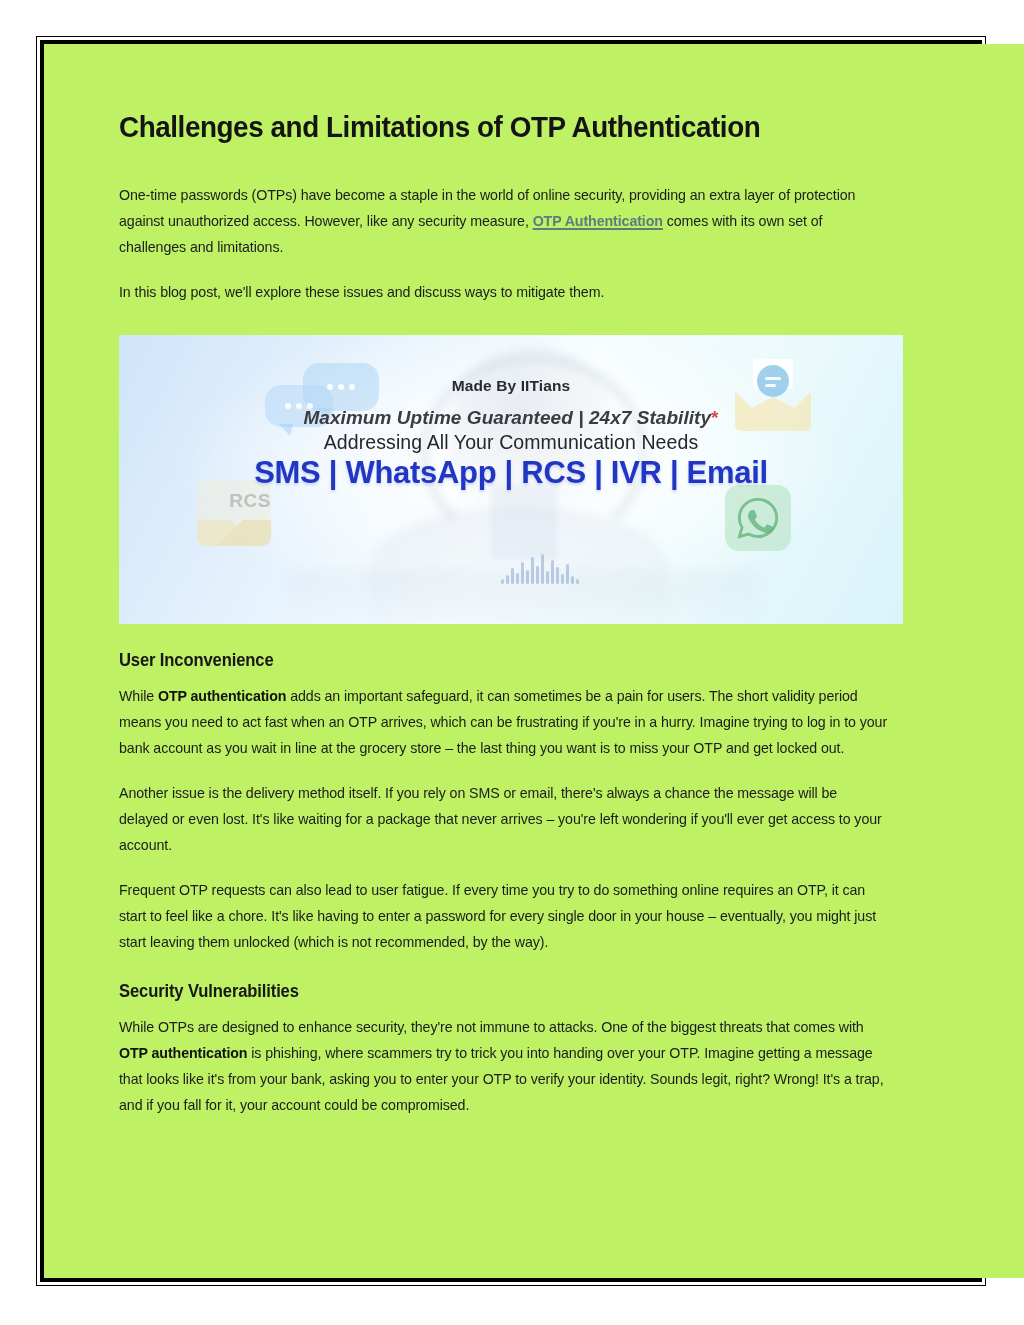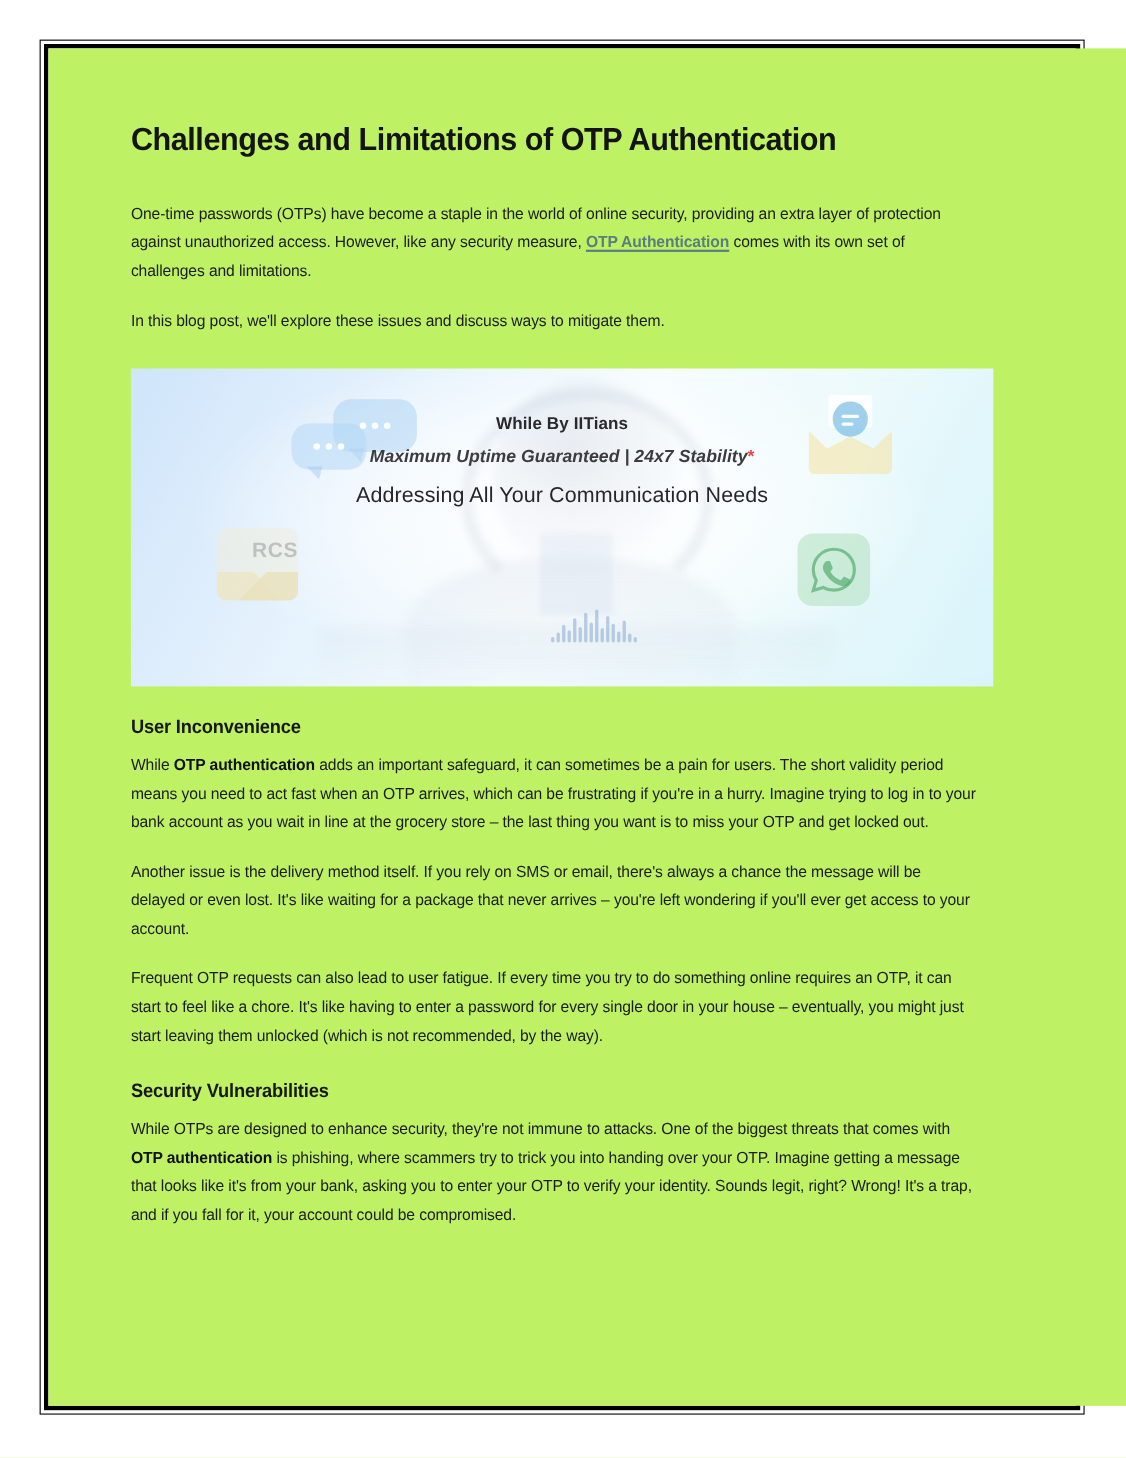--- a/index.html
+++ b/index.html
@@ -250,22 +250,22 @@
   #banner-text {
     position: absolute;
     left: 0; right: 0; top: 42px;
     text-align: center;
   }
   #banner-line-1 {
     font-size: 15.5px; font-weight: 700; color: #2a2a2e;
     letter-spacing: 0.1px; margin-bottom: 12px;
   }
   #banner-line-2 {
-    font-size: 16px; font-style: italic; font-weight: 600;
-    color: #3b3b40; letter-spacing: 0.05px; margin-bottom: 14px;
+    font-size: 19px; font-style: italic; font-weight: 600;
+    color: #3b3b40; letter-spacing: 0.05px; margin-bottom: 2px;
   }
   #banner-line-2 .asterisk { color: #e0484b; font-style: normal; font-weight: 700; }
   #banner-line-3 {
     font-size: 19.5px; font-weight: 500; color: #26262b;
     letter-spacing: 0.1px; margin-bottom: 1px;
   }
   #banner-line-4 {
     font-size: 31px; font-weight: 800; letter-spacing: -0.3px;
     color: #2236c4;
     text-shadow: 0 2px 3px rgba(60,90,200,0.22);
@@ -342,23 +342,24 @@
           <i style="height:13px"></i>
           <i style="height:24px"></i>
           <i style="height:17px"></i>
         <i style="height:10px"></i>
           <i style="height:20px"></i>
           <i style="height:8px"></i>
           <i style="height:5px"></i>
       </div>
 
       <div id="banner-text">
-        <div id="banner-line-1">While By IITians</div>
+        <div id="banner-line-1">Made By IITians</div>
         <div id="banner-line-2"><span>Maximum Uptime Guaranteed | 24x7 Stability</span><span class="asterisk">*</span></div>
         <div id="banner-line-3">Addressing All Your Communication Needs</div>
+        <div id="banner-line-4">SMS | WhatsApp | RCS | IVR | Email</div>
       </div>
 
     </div>
 
     <h2 class="section-heading">User Inconvenience</h2>
 
     <p class="body-text"><span>While </span><span class="strong">OTP authentication</span><span> adds an important safeguard, it can sometimes be a pain for users. The short validity period means you need to act fast when an OTP arrives, which can be frustrating if you're in a hurry. Imagine trying to log in to your bank account as you wait in line at the grocery store – the last thing you want is to miss your OTP and get locked out.</span></p>
 
     <p class="body-text">Another issue is the delivery method itself. If you rely on SMS or email, there's always a chance the message will be delayed or even lost. It's like waiting for a package that never arrives – you're left wondering if you'll ever get access to your account.</p>
 

